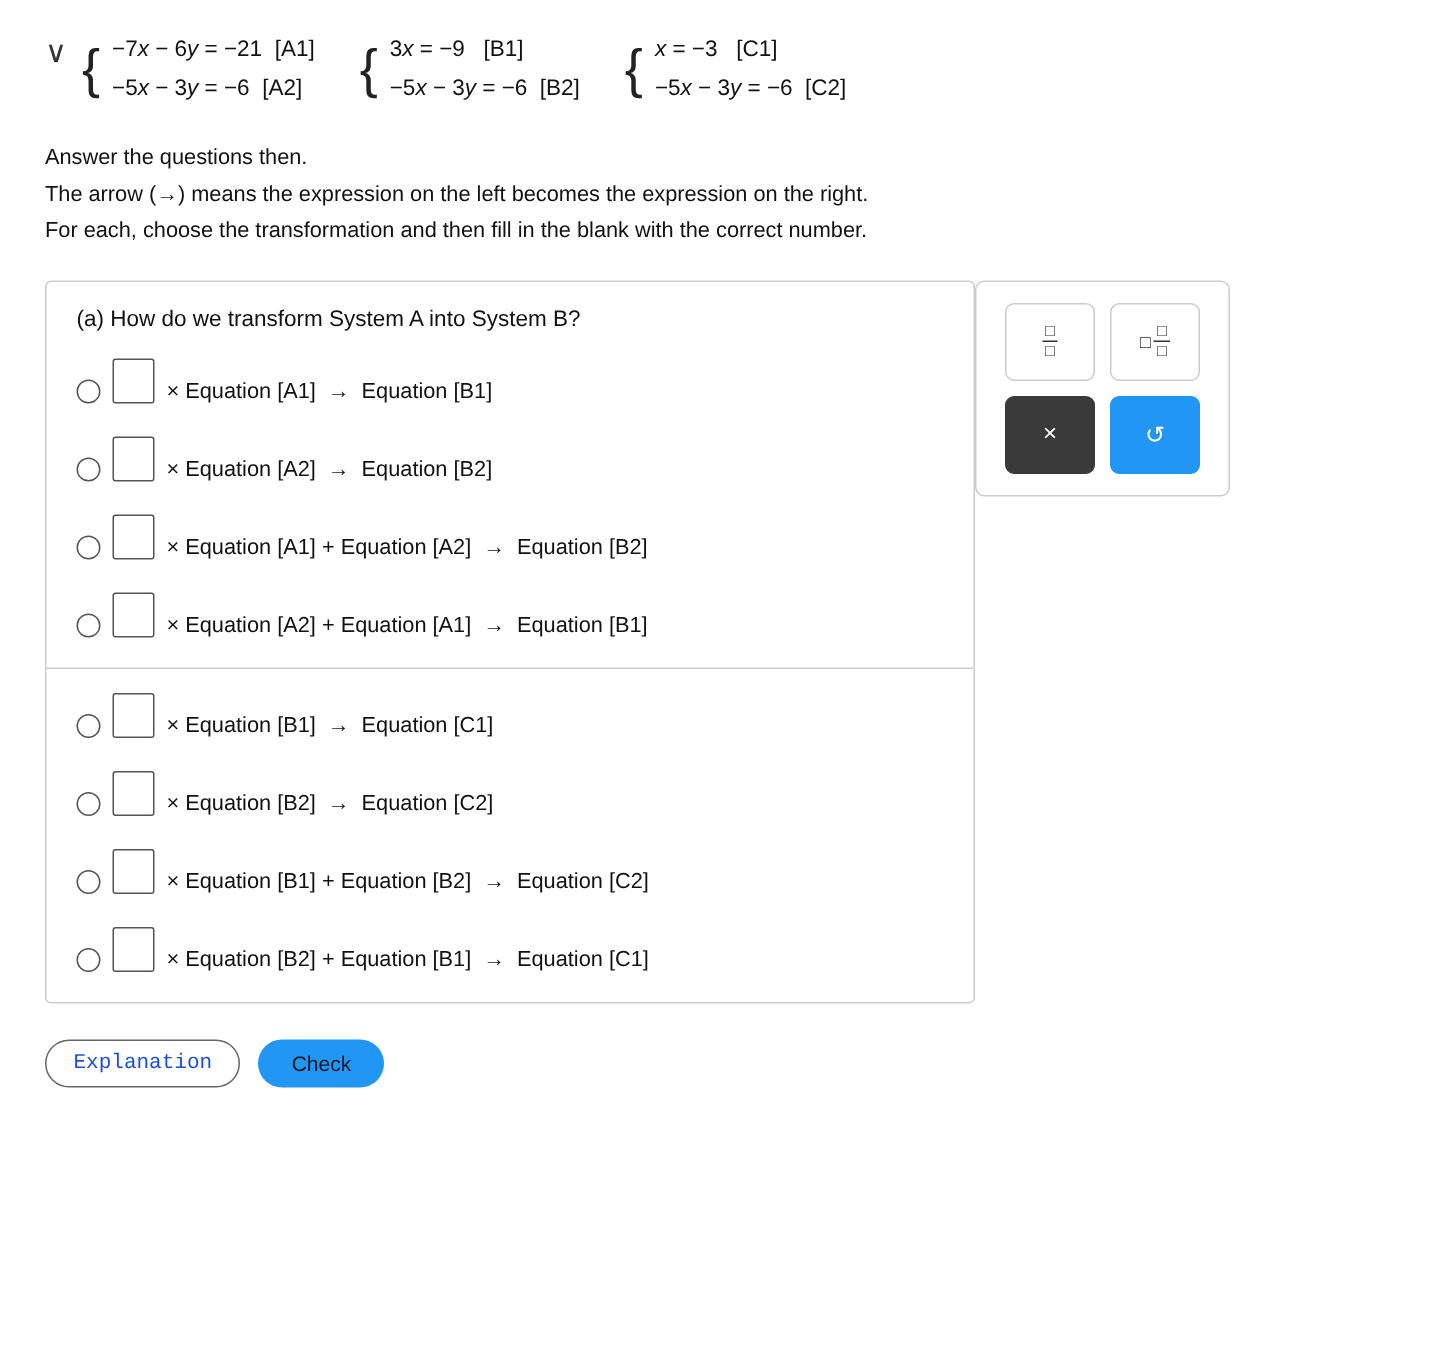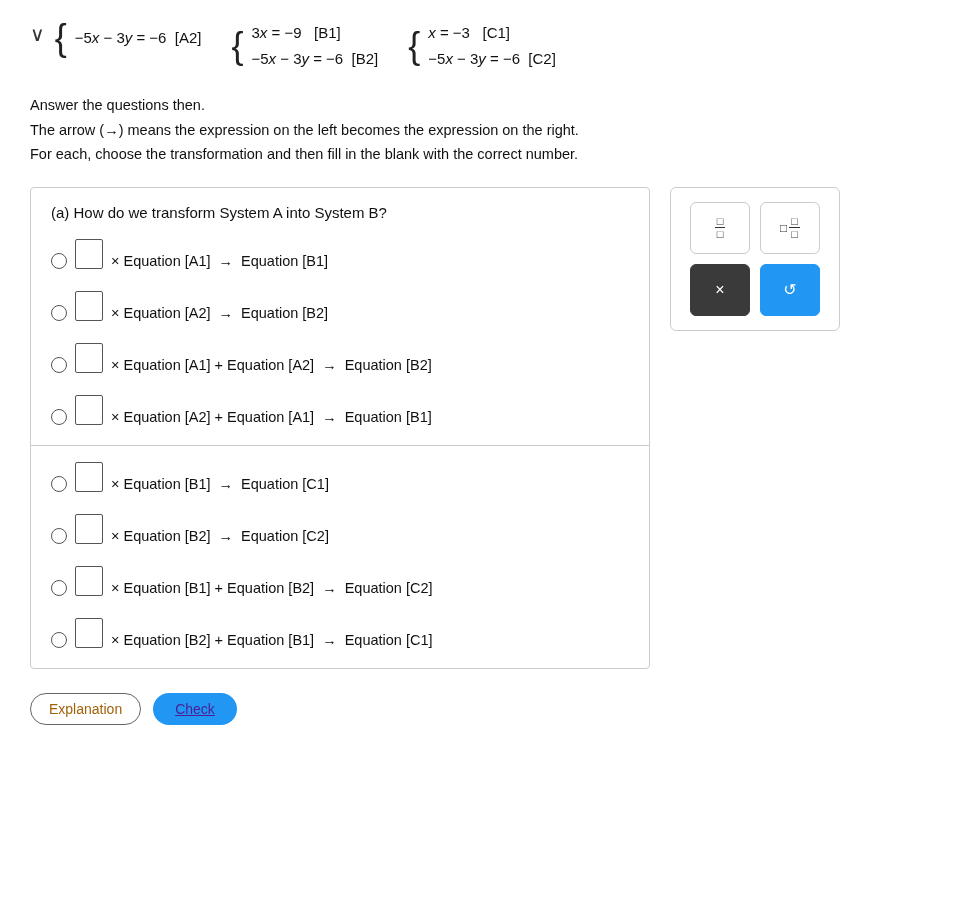--- a/index.html
+++ b/index.html
@@ -75,21 +75,20 @@
     .instructions {
       font-size: 14.5px;
       color: #111;
       line-height: 1.7;
       margin-bottom: 20px;
     }
 
     
     .content-area {
       display: flex;
-      gap: 20px;
       align-items: flex-start;
     }
 
     
     .questions-panel {
       border: 1.5px solid #ccc;
       border-radius: 4px;
       padding: 0;
       width: 620px;
       background: #fff;
@@ -237,52 +236,55 @@
       padding-top: 4px;
     }
 
     .btn-explanation {
       background: white;
       border: 1.5px solid #666;
       border-radius: 20px;
       padding: 7px 18px;
       font-size: 14px;
       cursor: pointer;
-      color: #a16207;
+      color: #1d4ed8;
+      font-family: Liberation Mono, monospace;
     }
 
     .btn-check {
       background: #2196f3;
       border: none;
       border-radius: 20px;
       padding: 7px 22px;
       font-size: 14px;
       cursor: pointer;
-      color: #4c1d95;
+      color: #0f172a;
       font-weight: 500;
-      text-decoration: underline;
     }
 
     
     .math {
       font-style: italic;
     }
   </style>
 </head>
 <body>
 
 <div class="main-container">
 
   <div class="systems-row">
     <div class="chevron">∨</div>
 
     <div class="system-block">
       <div class="system-brace">
         <span class="brace-symbol">{</span>
         <div class="system-equations">
+          <span class="equation-line">
+            −7<span class="math">x</span> − 6<span class="math">y</span> = −21 &nbsp;[A1]
+          </span>
           <span class="equation-line">
             −5<span class="math">x</span> − 3<span class="math">y</span> = −6 &nbsp;[A2]
           </span>
         </div>
       </div>
     </div>
 
     <div class="system-block">
       <div class="system-brace">
         <span class="brace-symbol">{</span>

